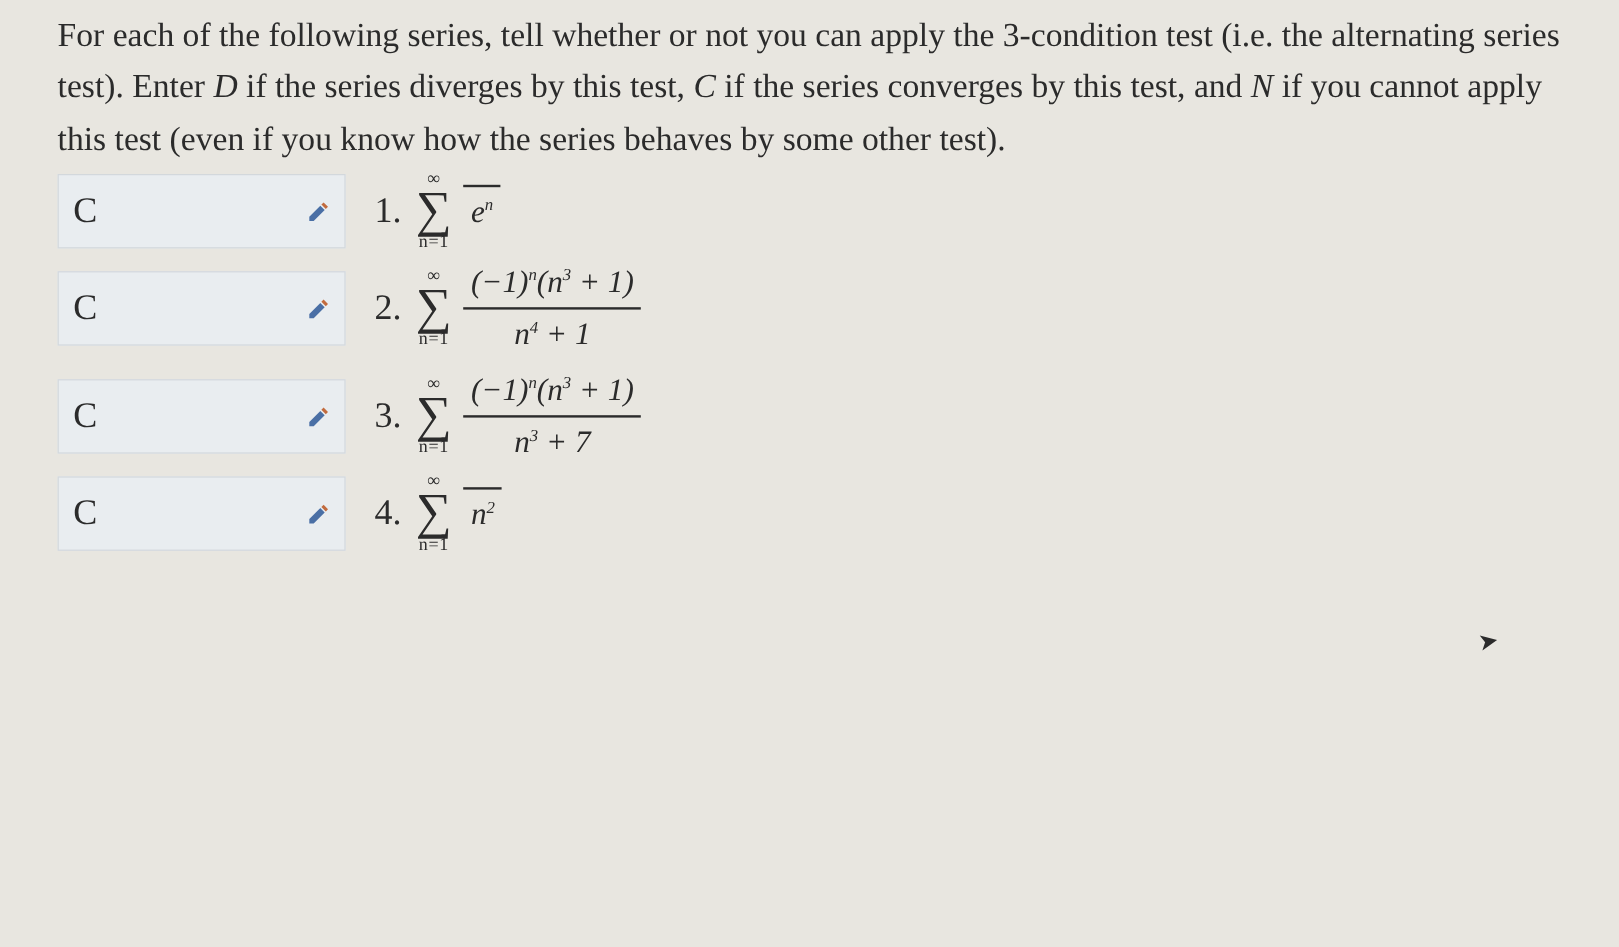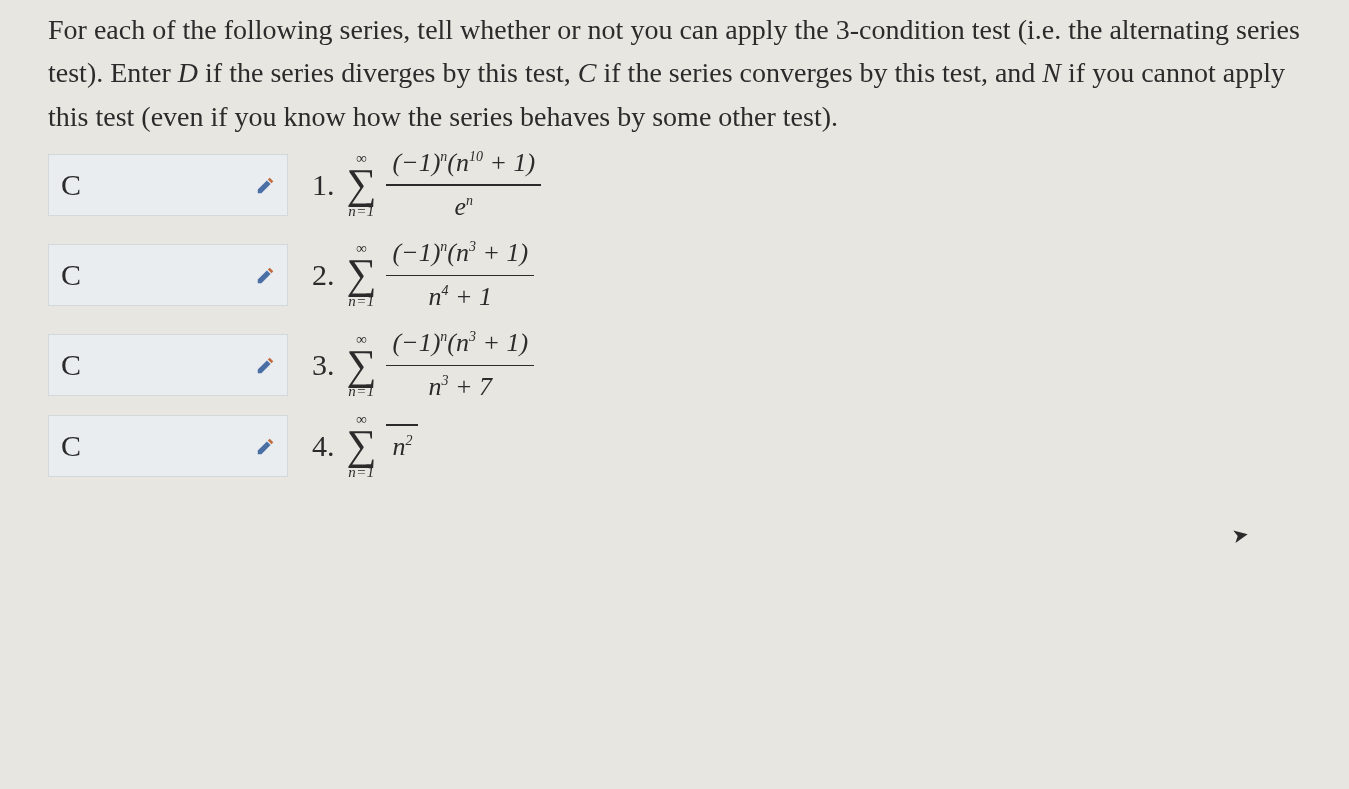--- a/index.html
+++ b/index.html
@@ -59,21 +59,21 @@
     }
     .sigma-block {
       display: inline-flex;
       flex-direction: column;
       align-items: center;
       margin: 0 6px 0 2px;
       line-height: 1;
     }
     .sigma-top { font-size: 15px; }
     .sigma-sym { font-size: 42px; line-height: 0.9; }
-    .sigma-bot { font-size: 15px; letter-spacing: 0.5px; font-style: italic; }
+    .sigma-bot { font-size: 15px; letter-spacing: 0.5px; }
     .frac {
       display: inline-flex;
       flex-direction: column;
       align-items: center;
       margin-left: 4px;
     }
     .frac .top, .frac .bot {
       font-size: 26px;
       padding: 1px 6px;
       font-style: italic;
@@ -118,21 +118,20 @@
         </span>
       </div>
       <span class="num">1.</span>
       <span class="formula">
         <span class="sigma-block">
           <span class="sigma-top">∞</span>
           <span class="sigma-sym nonit">∑</span>
           <span class="sigma-bot">n=1</span>
         </span>
         <span class="frac">
-          <span class="top">(−1)<sup class="sup">n</sup>(n<sup class="sup">10</sup> + 1)</span>
           <span class="bar"></span>
           <span class="bot">e<sup class="sup">n</sup></span>
         </span>
       </span>
     </div>
 
     <div class="row">
       <div class="answer-cell">
         <span class="answer-letter">C</span>
         <span class="check-icon">

